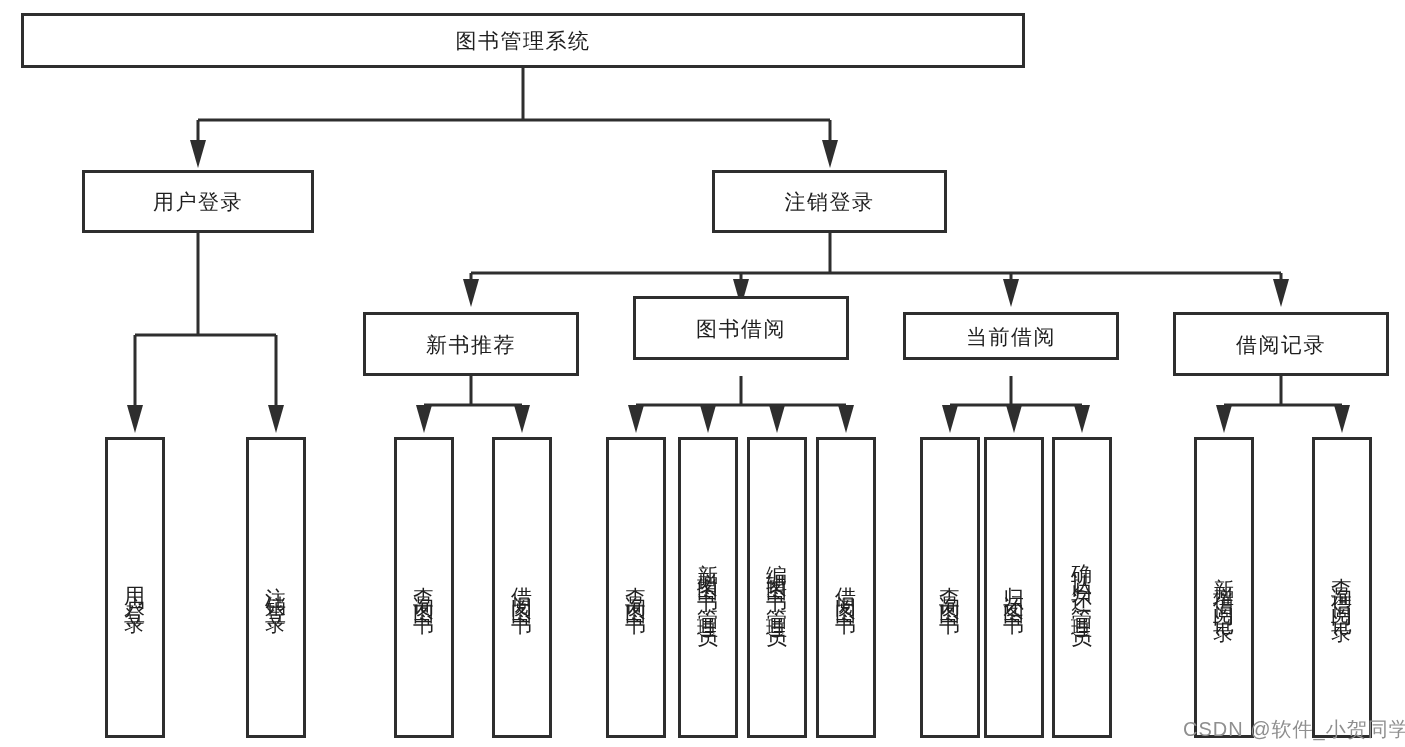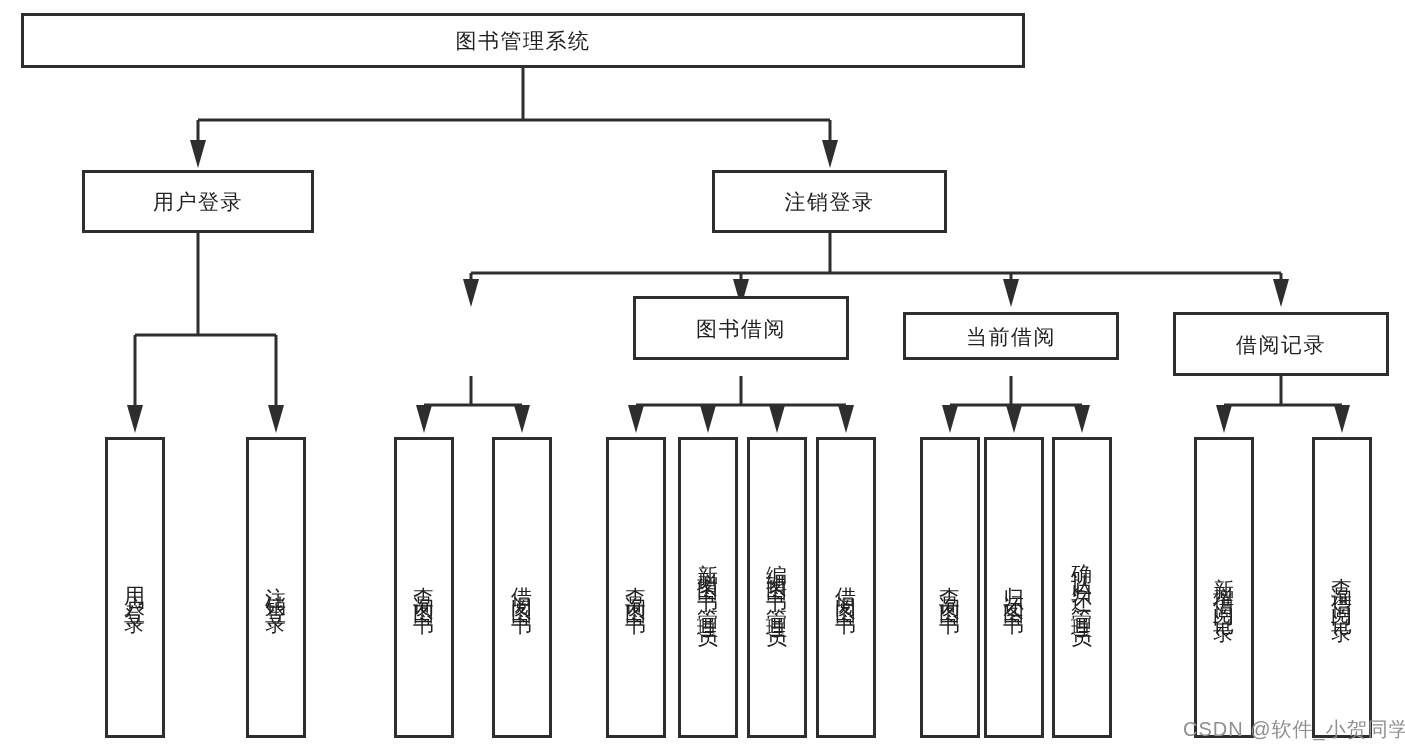--- a/index.html
+++ b/index.html
@@ -81,20 +81,21 @@
     <use href="#ah" x="1082" y="433"></use>
     <use href="#ah" x="1224" y="433"></use>
     <use href="#ah" x="1342" y="433"></use>
   </svg>
 
   <div class="node h" style="left:21px;top:13px;width:1004px;height:55px">图书管理系统</div>
 
   <div class="node h" style="left:82px;top:170px;width:232px;height:63px">用户登录</div>
   <div class="node h" style="left:712px;top:170px;width:235px;height:63px">注销登录</div>
 
+  <div class="node h" style="left:363px;top:312px;width:216px;height:64px">新书推荐</div>
   <div class="node h" style="left:633px;top:296px;width:216px;height:64px">图书借阅</div>
   <div class="node h" style="left:903px;top:312px;width:216px;height:48px">当前借阅</div>
   <div class="node h" style="left:1173px;top:312px;width:216px;height:64px">借阅记录</div>
 
   <div class="node v" style="left:105px;top:437px;width:60px;height:301px">用户登录</div>
   <div class="node v" style="left:246px;top:437px;width:60px;height:301px">注销登录</div>
 
   <div class="node v" style="left:394px;top:437px;width:60px;height:301px">查询图书</div>
   <div class="node v" style="left:492px;top:437px;width:60px;height:301px">借阅图书</div>
 

